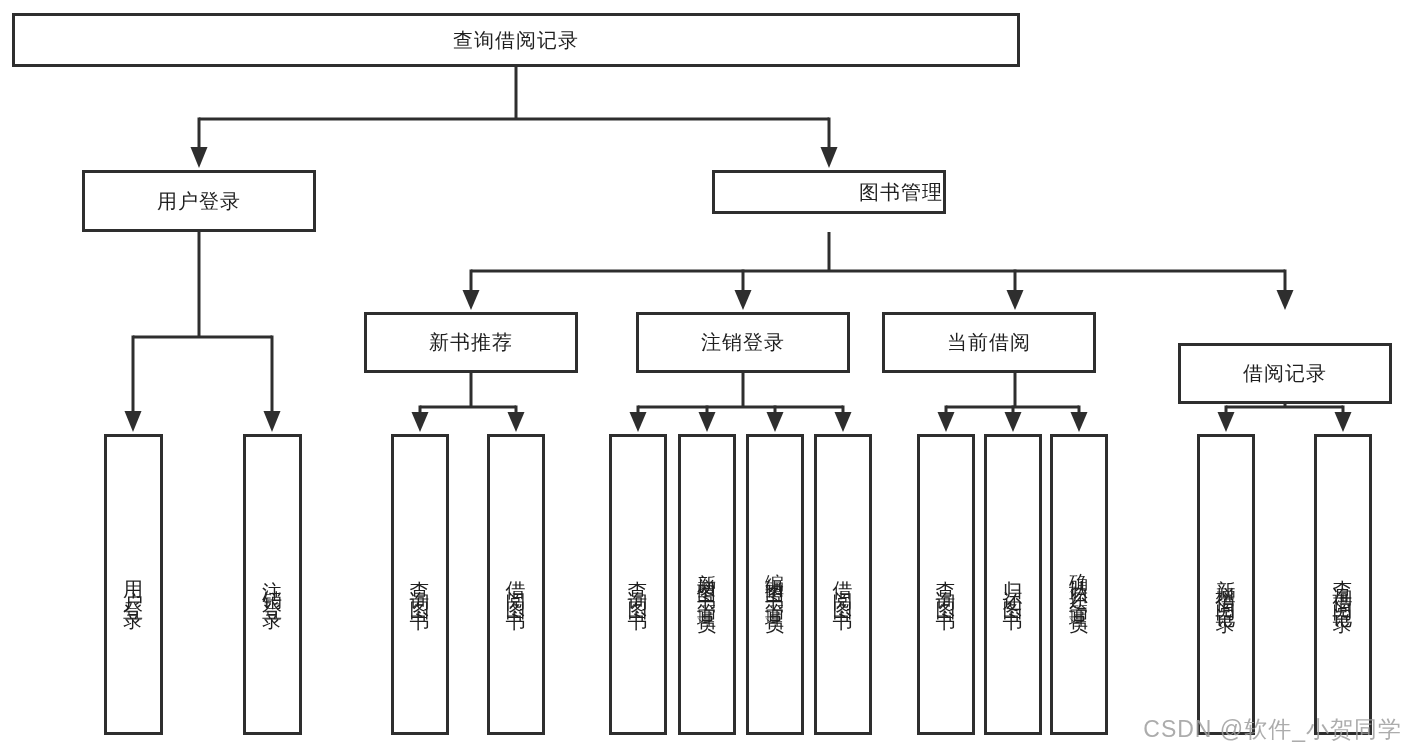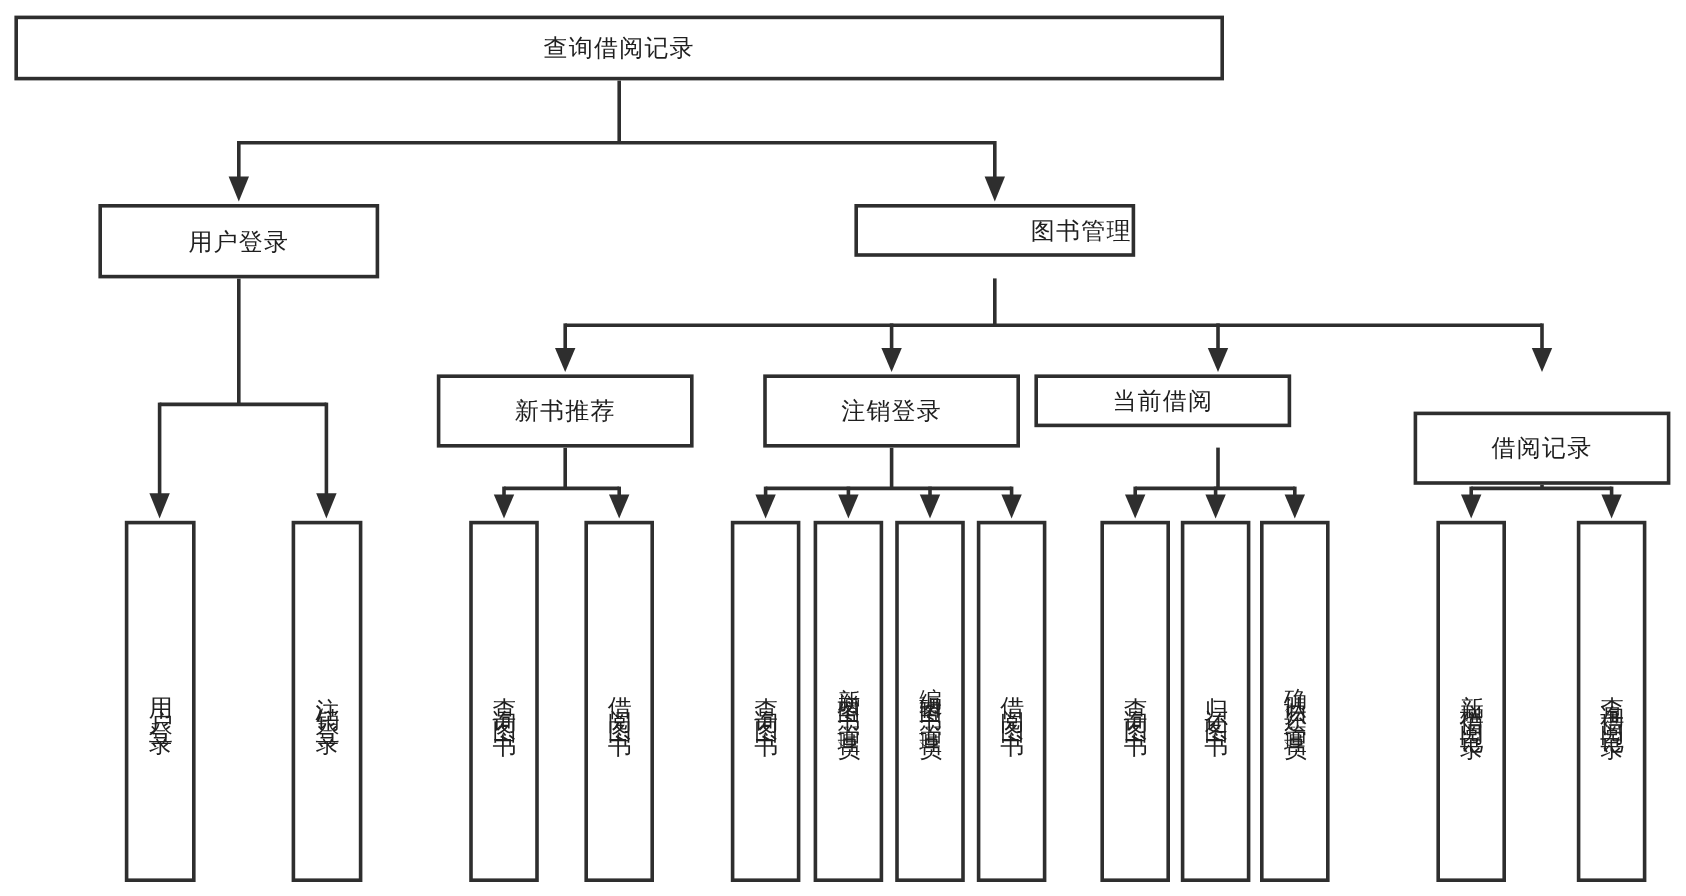--- a/index.html
+++ b/index.html
@@ -142,21 +142,21 @@
   <div class="node h" style="left:712px; top:170px; width:234px; height:44px;justify-content:flex-end;">
     <span>图书管理</span>
   </div>
 
   <div class="node h" style="left:364px; top:312px; width:214px; height:61px;font-family:Liberation Serif, serif;">
     <span>新书推荐</span>
   </div>
   <div class="node h" style="left:636px; top:312px; width:214px; height:61px;">
     <span>注销登录</span>
   </div>
-  <div class="node h" style="left:862px; top:312px; width:214px; height:44px;">
+  <div class="node h" style="left:882px; top:312px; width:214px; height:61px;">
     <span>当前借阅</span>
   </div>
   <div class="node h" style="left:1178px; top:312px; width:214px; height:61px;margin-top:31px;">
     <span>借阅记录</span>
   </div>
 
   <div class="node v" style="left:104px; top:434px; width:59px; height:301px;">
     <span>用户登录</span>
   </div>
   <div class="node v" style="left:243px; top:434px; width:59px; height:301px;">
@@ -193,14 +193,15 @@
     <span style="letter-spacing:6px;">确认归还（管理员）</span>
   </div>
 
   <div class="node v" style="left:1197px; top:434px; width:58px; height:301px;">
     <span style="letter-spacing:7px;">新增借阅记录</span>
   </div>
   <div class="node v" style="left:1314px; top:434px; width:58px; height:301px;">
     <span style="letter-spacing:7px;">查询借阅记录</span>
   </div>
 
+  <div class="watermark">CSDN @软件_小贺同学</div>
 
 </div>
 
 </body></html>

